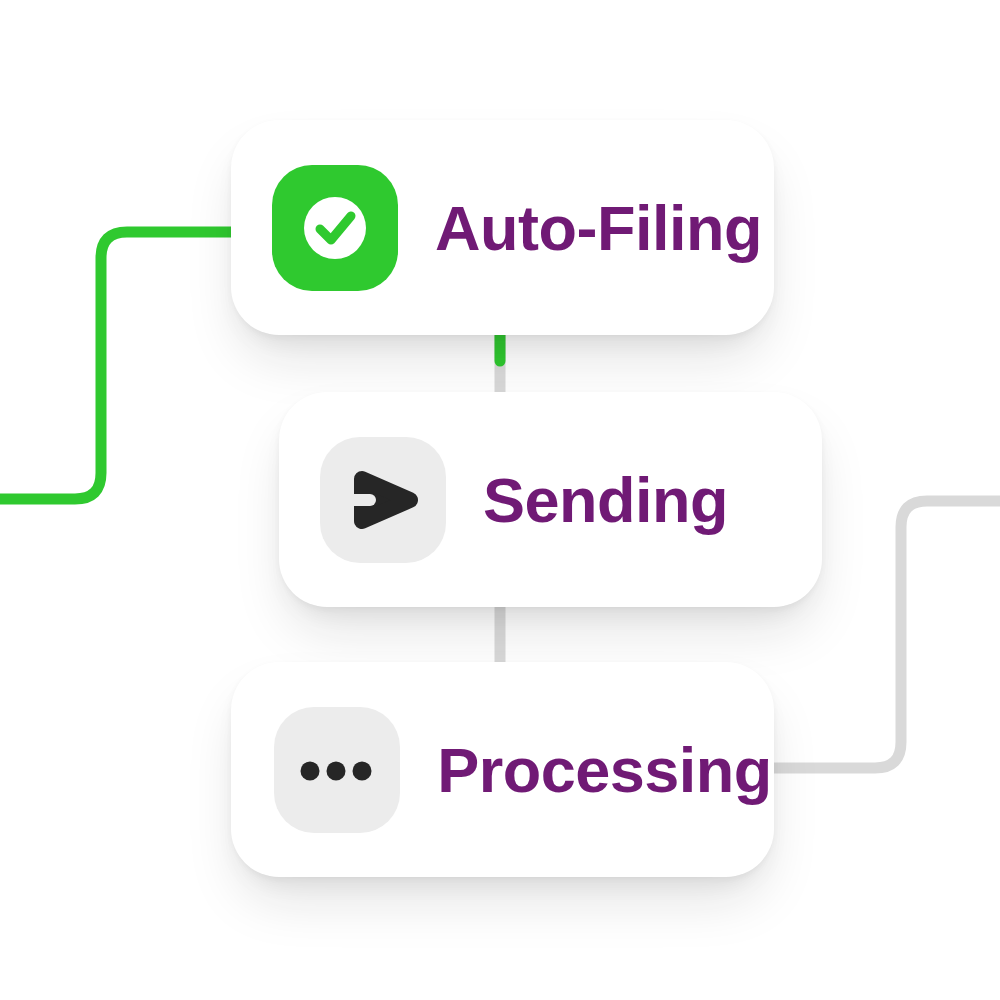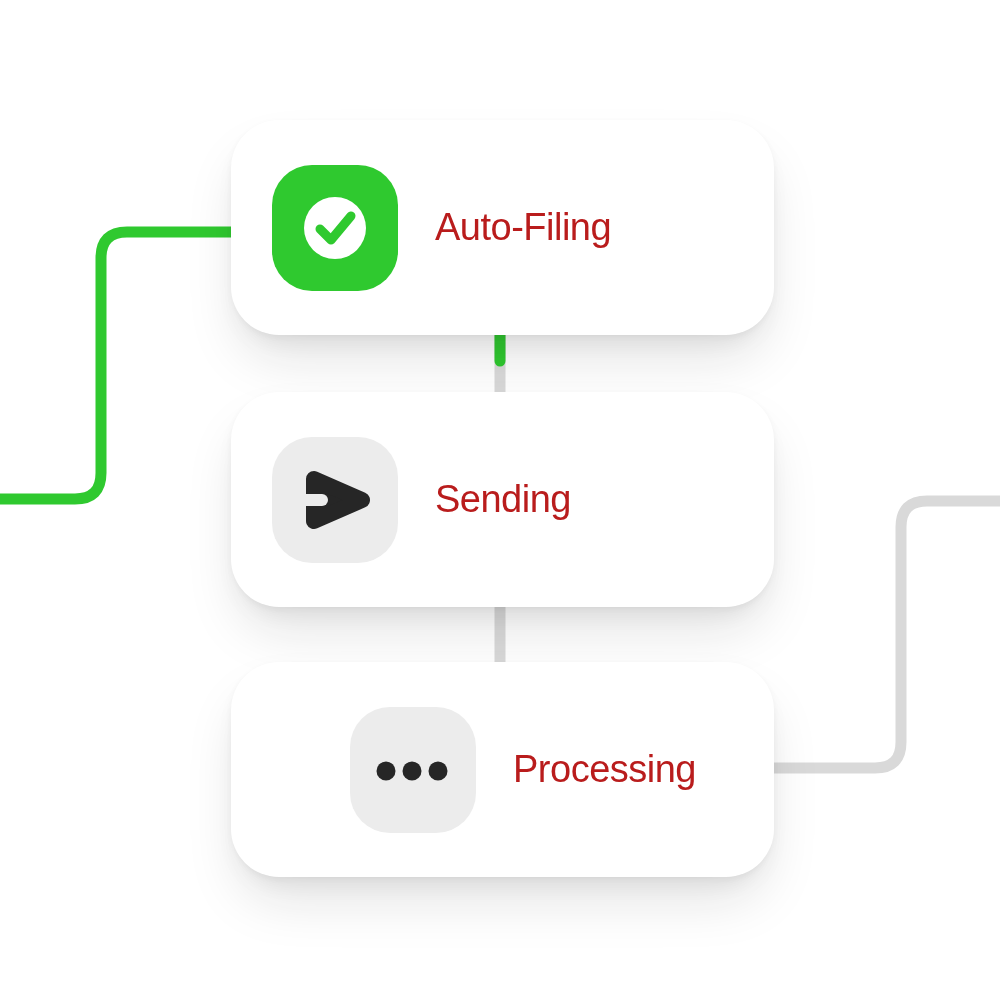--- a/index.html
+++ b/index.html
@@ -30,40 +30,40 @@
     box-shadow:
       0 30px 55px -10px rgba(20, 20, 20, 0.13),
       0 12px 24px -8px rgba(20, 20, 20, 0.07),
       0 2px 6px rgba(20, 20, 20, 0.04);
     display: flex;
     align-items: center;
     padding-left: 41px;
     z-index: 2;
   }
   .card-1 { top: 120px; }
-  .card-2 { top: 392px; }
+  .card-2 { top: 392px; margin-left: 48px; }
   .card-3 { top: 662px; justify-content: center; }
   .icon-tile {
     width: 126px;
     height: 126px;
     border-radius: 40px;
     flex: 0 0 auto;
     display: flex;
     align-items: center;
     justify-content: center;
   }
   .tile-green { background: #2fc92f; }
   .tile-gray  { background: #ececec; }
   .icon-tile svg { display: block; width: 126px; height: 126px; }
   .node-label {
     margin-left: 37px;
-    font-size: 38px;
-    font-weight: 400;
+    font-size: 63px;
+    font-weight: 700;
     letter-spacing: -0.5px;
-    color: #b91c1c;
+    color: #701a75;
     white-space: nowrap;
   }
 </style>
 </head>
 <body>
 
 <div class="canvas">
 
   <svg class="connectors" viewBox="0 0 1000 1000" fill="none" xmlns="http://www.w3.org/2000/svg">
 

